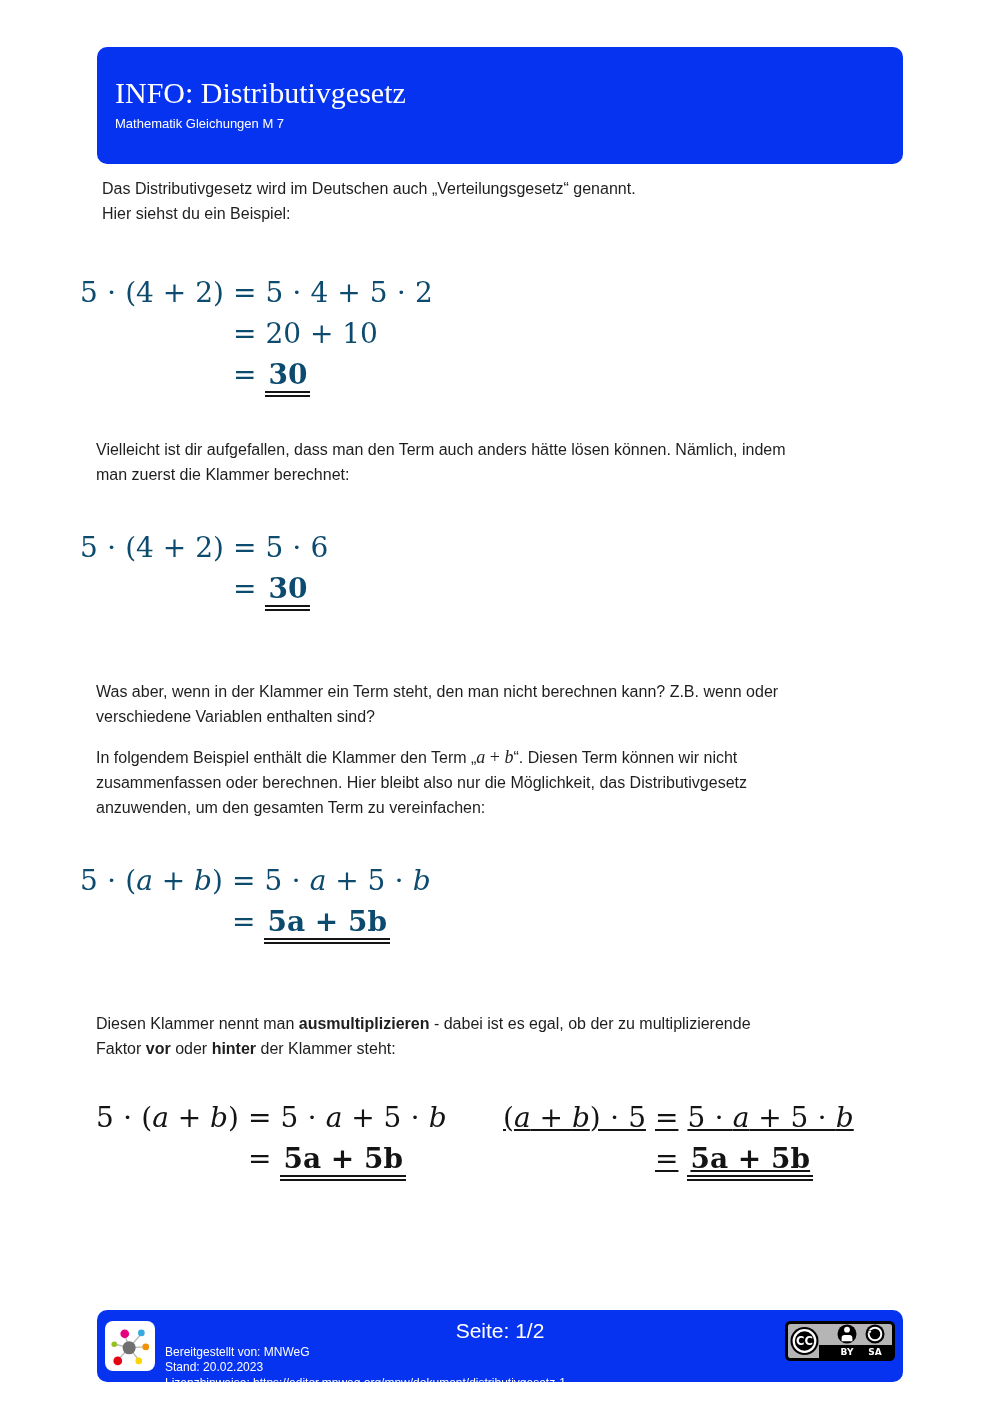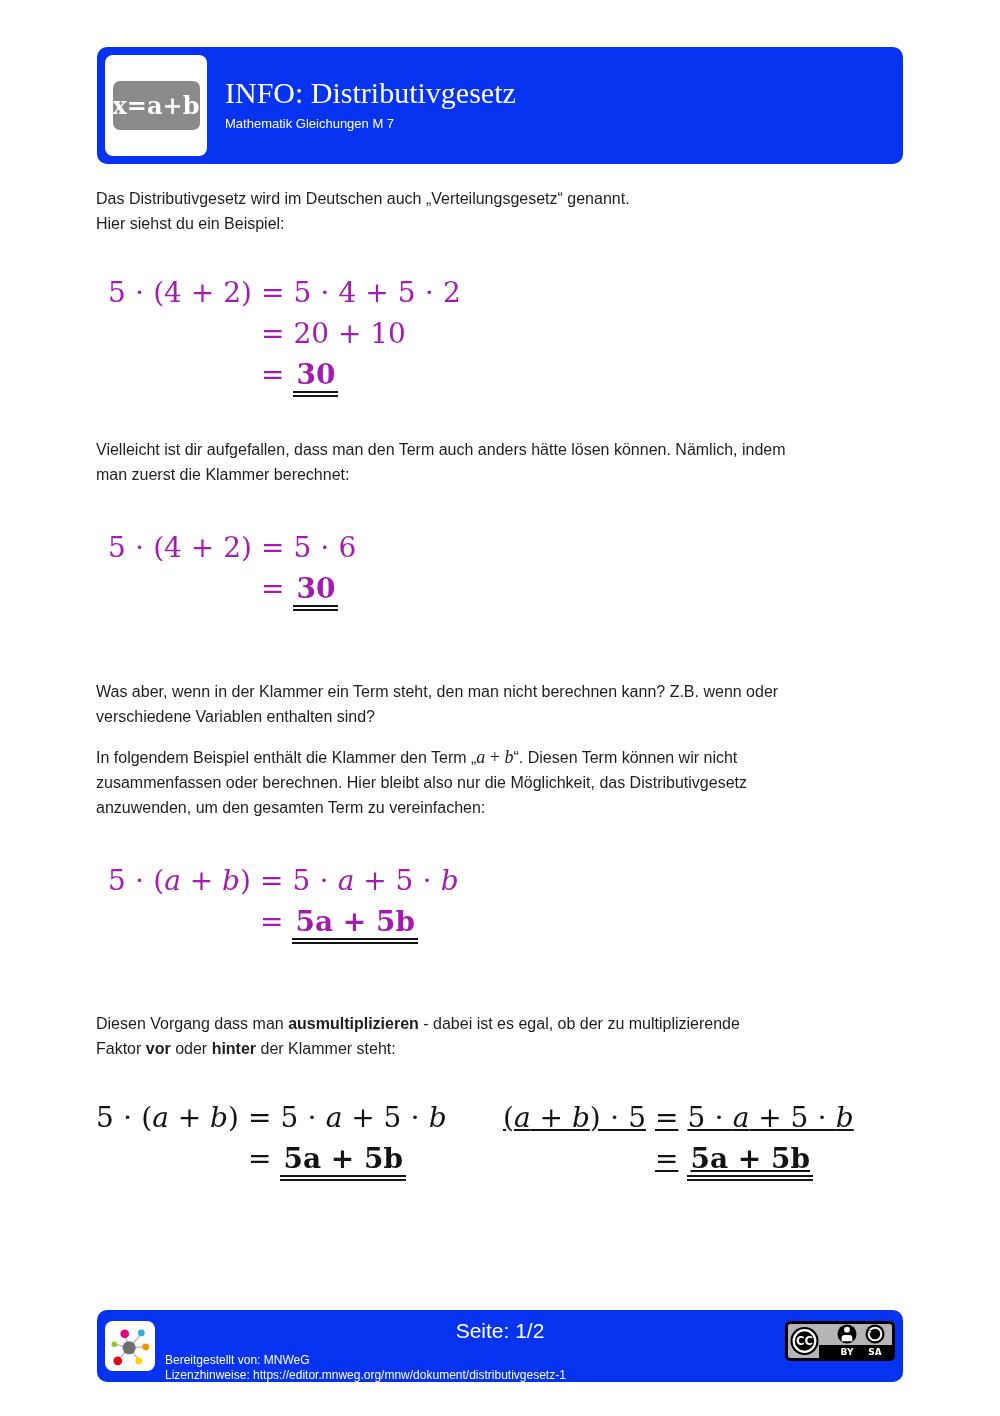--- a/index.html
+++ b/index.html
@@ -31,22 +31,22 @@
   .para {
     position:absolute; left:96px; width:818px;
     font-size:16px; line-height:25px; white-space:pre-line;
   }
   .para .b { font-weight:bold; white-space:pre-line; }
   .imath { font-family:Liberation Serif, serif; font-size:18px; }
   .imath i { font-style:italic; }
 
   
   .formula {
-    position:absolute; left:108px; display:table;
-    font-family:"DejaVu Serif", serif; font-size:28px; color:#a21caf;
+    position:absolute; left:80px; display:table;
+    font-family:"DejaVu Serif", serif; font-size:28px; color:#0c4a6e;
   }
   .frow { display:table-row; }
   .fcell-l { display:table-cell; text-align:right; line-height:41px; }
   .fcell-eq { display:table-cell; padding:0 9px; line-height:41px; }
   .fcell-r { display:table-cell; text-align:left; line-height:41px; }
   .formula i { font-style:italic; }
   .result {
     font-weight:bold; border-bottom:6px double #141414;
     padding:0 3px 0 3px;
   }
@@ -71,30 +71,27 @@
     color:#ffffff; font-size:21px; pointer-events:none;
   }
   .cc-badge { position:absolute; right:8px; top:11px; line-height:0;padding-left:42px; }
 </style>
 </head>
 <body>
 
 <div class="page">
 
   <div class="banner">
-    <div class="banner-logo-box">
-      <div class="banner-logo-inner">x=a+b</div>
-    </div>
     <div class="banner-text">
       <div class="banner-title">INFO: Distributivgesetz</div>
       <div class="banner-subtitle">Mathematik Gleichungen M 7</div>
     </div>
   </div>
 
-  <div class="para" style="top:186px;">Das Distributivgesetz wird im Deutschen auch „Verteilungsgesetz“ genannt.
+  <div class="para" style="top:176px;margin-left:6px;">Das Distributivgesetz wird im Deutschen auch „Verteilungsgesetz“ genannt.
 Hier siehst du ein Beispiel:</div>
 
   <div class="formula" style="top:272px;">
     <div class="frow">
       <span class="fcell-l">5 ⋅ (4 + 2)</span>
       <span class="fcell-eq">=</span>
       <span class="fcell-r">5 ⋅ 4 + 5 ⋅ 2</span>
     </div>
     <div class="frow">
       <span class="fcell-l"></span>
@@ -137,21 +134,21 @@
       <span class="fcell-eq">=</span>
       <span class="fcell-r">5 ⋅ <i>a</i> + 5 ⋅ <i>b</i></span>
     </div>
     <div class="frow">
       <span class="fcell-l"></span>
       <span class="fcell-eq">=</span>
       <span class="fcell-r"><span class="result">5a + 5b</span></span>
     </div>
   </div>
 
-  <div class="para" style="top:1011px;"><span>Diesen Vorgang dass man </span><span class="b">ausmultiplizieren</span><span> - dabei ist es egal, ob der zu multiplizierende
+  <div class="para" style="top:1011px;"><span>Diesen Klammer nennt man </span><span class="b">ausmultiplizieren</span><span> - dabei ist es egal, ob der zu multiplizierende
 Faktor </span><span class="b">vor</span><span> oder </span><span class="b">hinter</span><span> der Klammer steht:</span></div>
 
   <div class="formula-duo">
     <div class="fsub fsub1">
       <div class="frow">
         <span class="fcell-l">5 ⋅ (<i>a</i> + <i>b</i>)</span>
         <span class="fcell-eq">=</span>
         <span class="fcell-r">5 ⋅ <i>a</i> + 5 ⋅ <i>b</i></span>
       </div>
       <div class="frow">
@@ -189,20 +186,21 @@
         <circle cx="37" cy="9" r="3.8" fill="#36A9E1"></circle>
         <circle cx="42" cy="25" r="3.8" fill="#F39200"></circle>
         <circle cx="34" cy="41" r="3.8" fill="#FFD500"></circle>
         <circle cx="10" cy="41" r="5" fill="#E30613"></circle>
         <circle cx="6" cy="22" r="3.2" fill="#95C11F"></circle>
         <circle cx="23" cy="26" r="7.5" fill="#706F6F"></circle>
       </svg>
     </div>
     <div class="footer-meta">
       <div>Bereitgestellt von: MNWeG</div>
+      <div>Stand: 20.02.2023</div>
       <div>Lizenzhinweise: https://editor.mnweg.org/mnw/dokument/distributivgesetz-1</div>
     </div>
     <div class="footer-page">Seite: 1/2</div>
     <div class="cc-badge">
       <svg width="110" height="40" viewBox="0 0 110 40">
         <rect x="1.5" y="1.5" width="107" height="37" rx="4" fill="#b5b5b5" stroke="#000000" stroke-width="3"></rect>
         <rect x="34" y="24" width="73" height="13" fill="#000000"></rect>
         <g>
           <circle cx="19.5" cy="20" r="14" fill="#000000"></circle>
           <circle cx="19.5" cy="20" r="10.8" fill="none" stroke="#ffffff" stroke-width="2.2"></circle>

